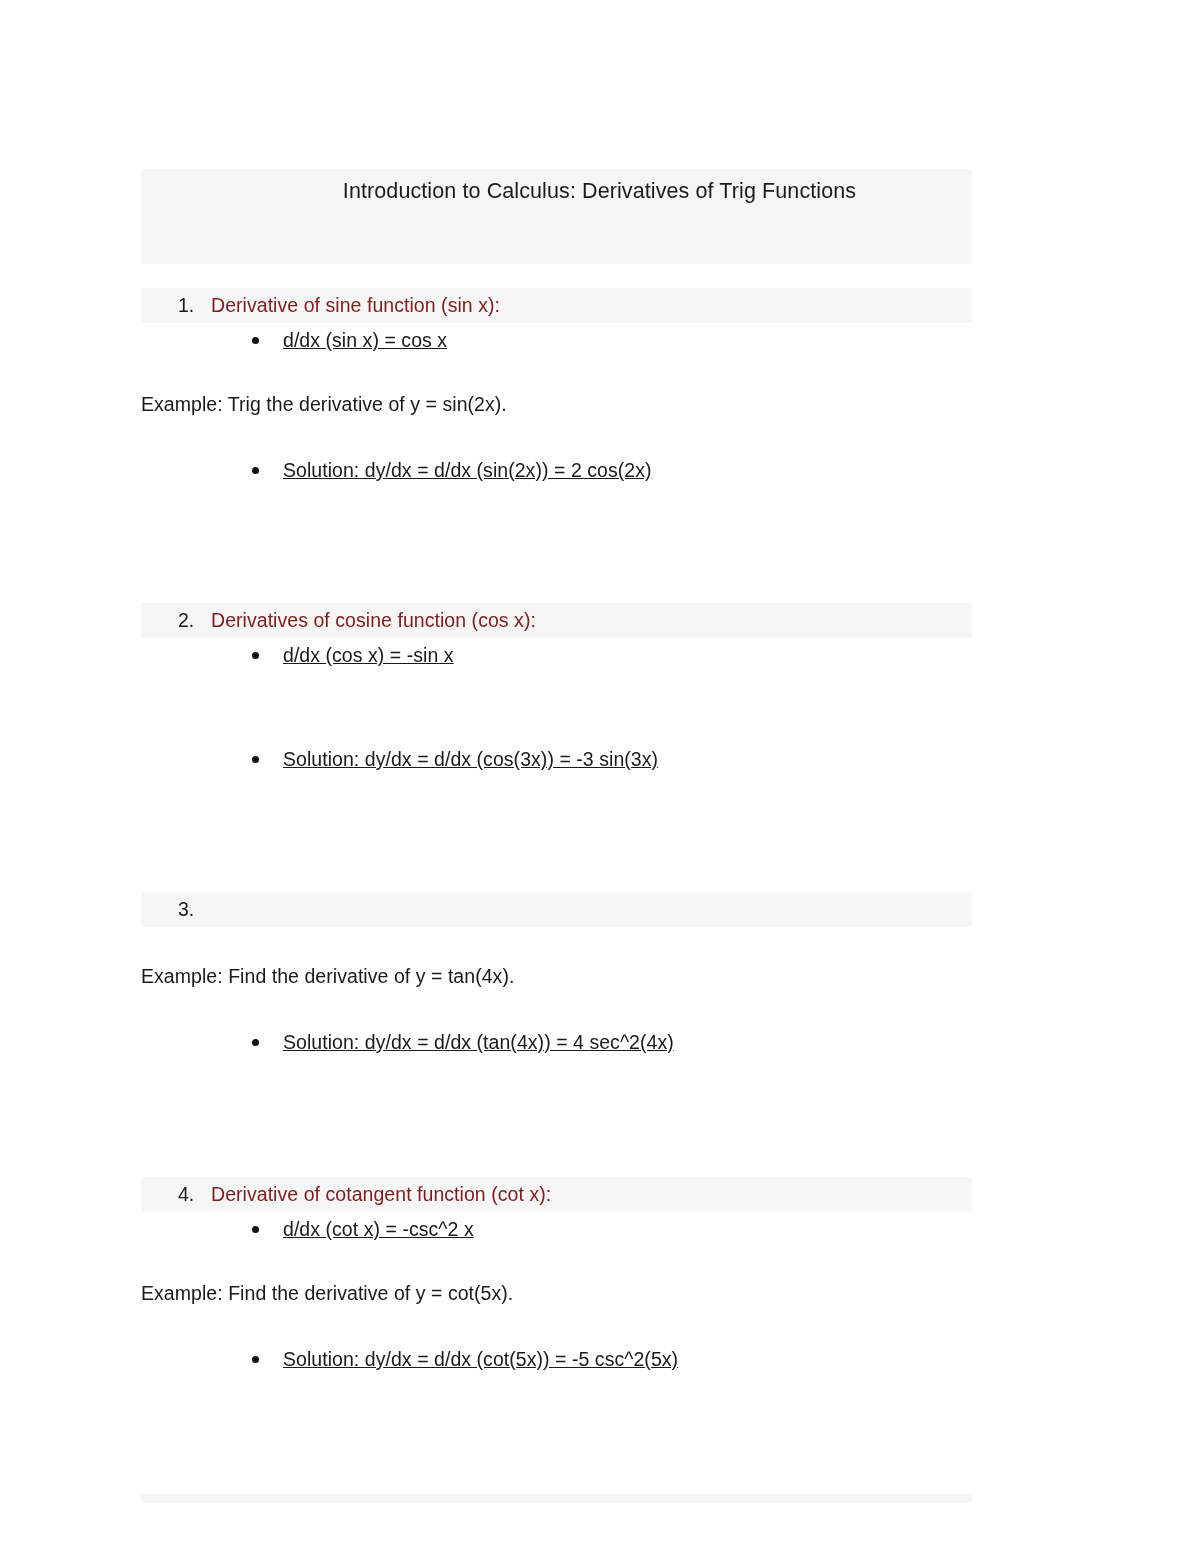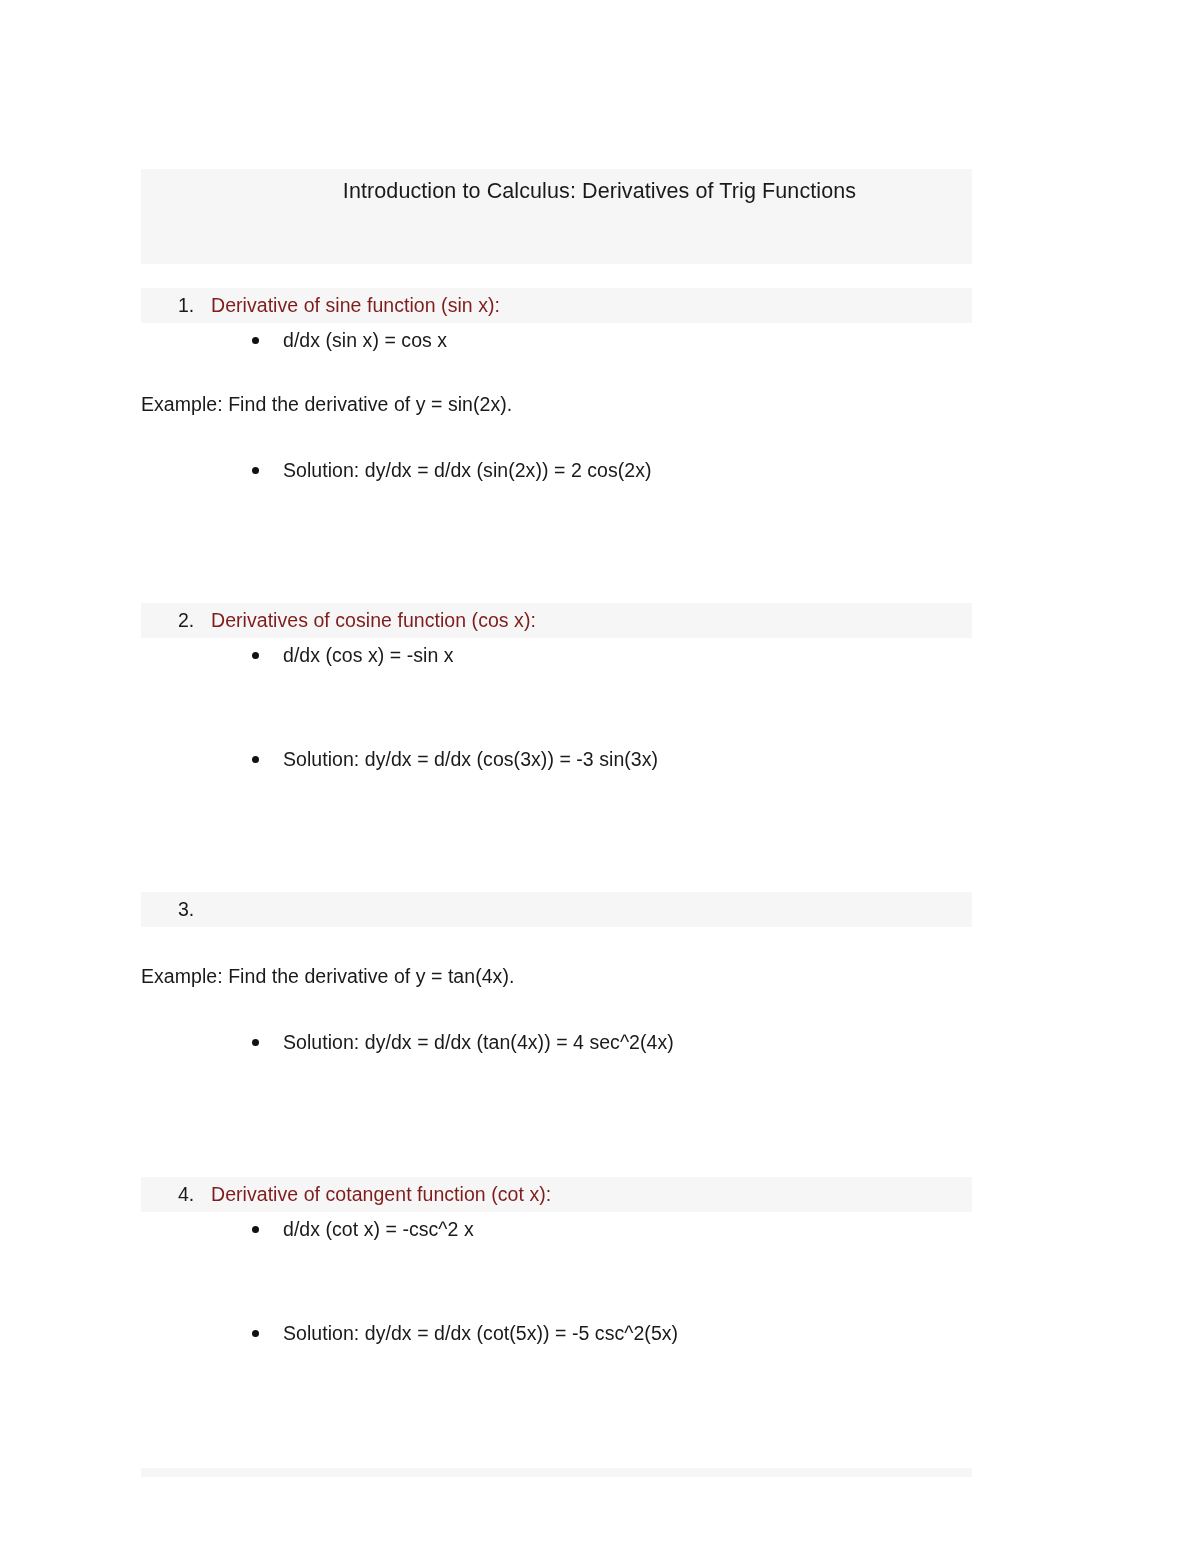--- a/index.html
+++ b/index.html
@@ -99,20 +99,21 @@
     background: #111111;
     vertical-align: middle;
     position: relative;
     top: -3px;
   }
   .bullet-text {
     font-size: 19.5px;
     line-height: 26px;
     color: #1a1a1a;
     letter-spacing: 0.05px;
+    text-decoration: underline;
   }
 
   
   .para {
     font-size: 19.5px;
     line-height: 26px;
     color: #1a1a1a;
     letter-spacing: 0.05px;
   }
 
@@ -141,21 +142,21 @@
       </div>
     </div>
 
     <div class="bullet-row">
       <span class="bullet-dot"><span class="dot"></span></span>
       <span class="bullet-text">d/dx (sin x) = cos x</span>
     </div>
 
     <div class="sp-after-rule"></div>
 
-    <div class="para">Example: Find the derivative of y = sin(2x).</div>
+    <div class="para">Example: Trig the derivative of y = sin(2x).</div>
 
     <div class="sp-after-example"></div>
 
     <div class="bullet-row">
       <span class="bullet-dot"><span class="dot"></span></span>
       <span class="bullet-text">Solution: dy/dx = d/dx (sin(2x)) = 2 cos(2x)</span>
     </div>
 
     <div class="sp-block-gap"></div>
 
@@ -210,20 +211,21 @@
       </div>
     </div>
 
     <div class="bullet-row">
       <span class="bullet-dot"><span class="dot"></span></span>
       <span class="bullet-text">d/dx (cot x) = -csc^2 x</span>
     </div>
 
     <div class="sp-after-rule"></div>
 
+    <div class="para">Example: Find the derivative of y = cot(5x).</div>
 
     <div class="sp-after-example"></div>
 
     <div class="bullet-row">
       <span class="bullet-dot"><span class="dot"></span></span>
       <span class="bullet-text">Solution: dy/dx = d/dx (cot(5x)) = -5 csc^2(5x)</span>
     </div>
 
     <div class="sp-block-gap-lg"></div>
 

